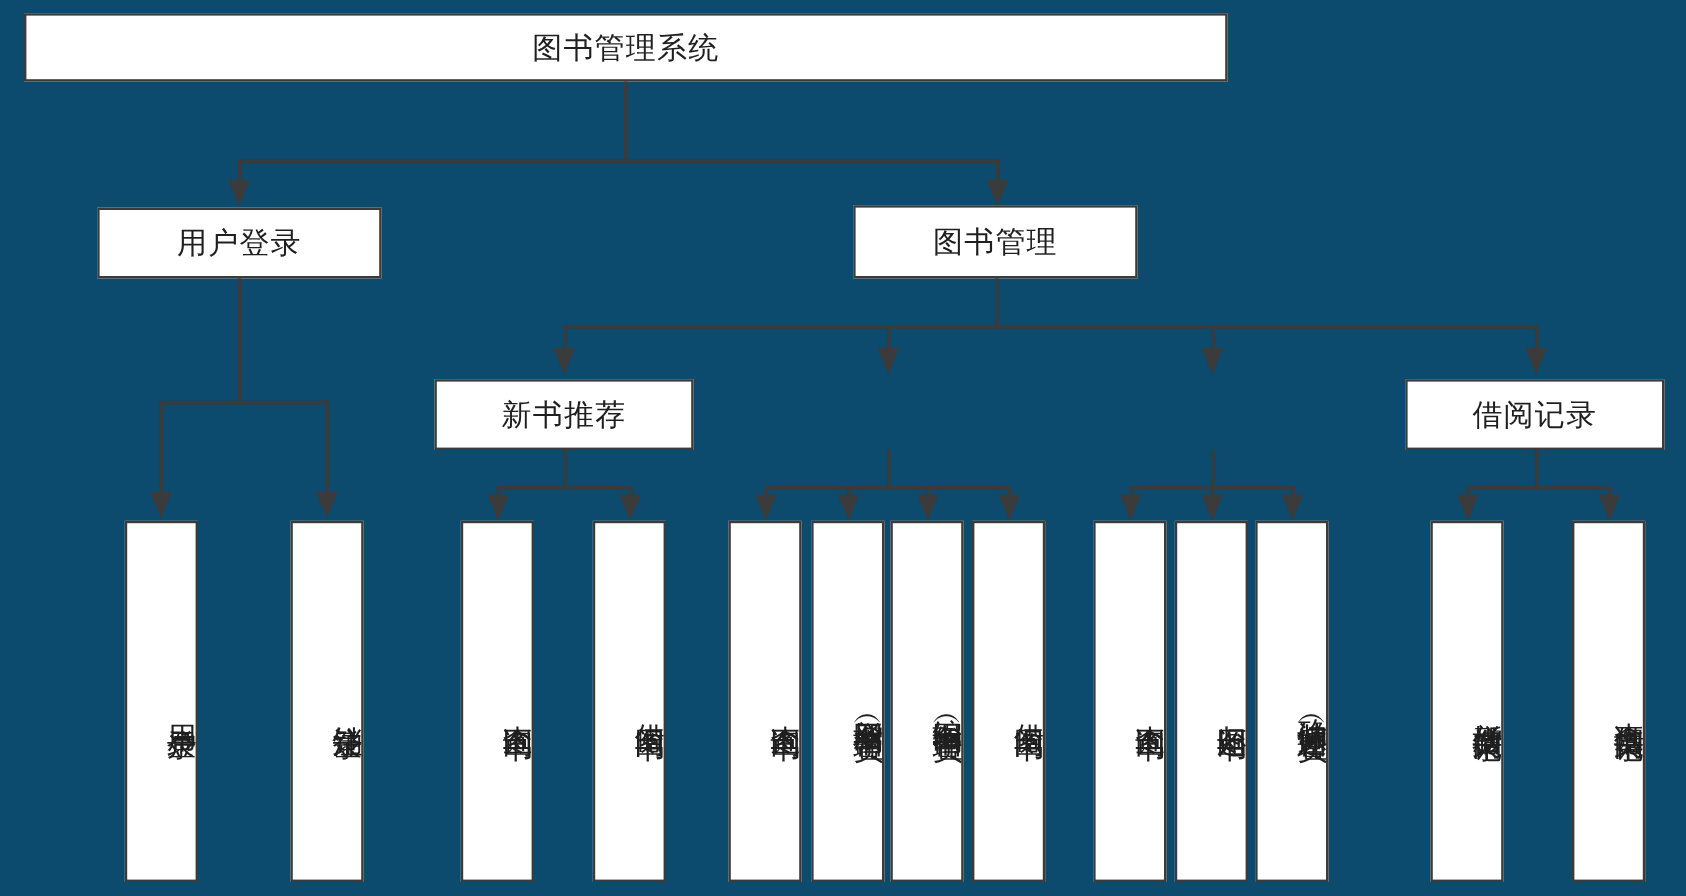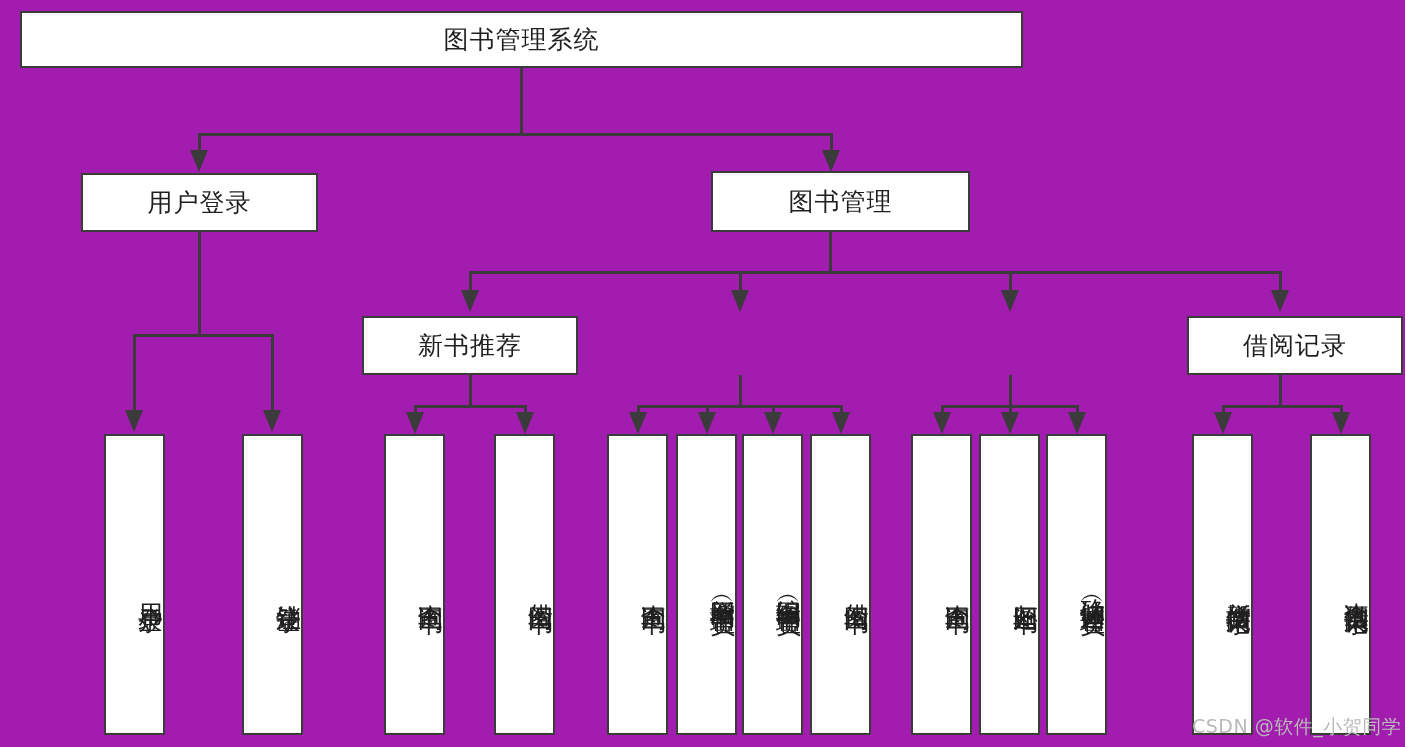--- a/index.html
+++ b/index.html
@@ -7,22 +7,23 @@
     padding: 0;
     background: #ffffff;
   }
   body {
     font-family: "DejaVu Sans", "Liberation Sans", sans-serif;
   }
   #canvas {
     position: relative;
     width: 1405px;
     height: 747px;
-    background: #a21caf;
+    background: #0c4a6e;
     overflow: hidden;
+    font-family: Liberation Serif, serif;
   }
   .node {
     position: absolute;
     box-sizing: border-box;
     border: 2.5px solid #3b3b3b;
     background: #ffffff;
     display: flex;
     align-items: center;
     justify-content: center;
     color: #1f1f1f;
@@ -88,21 +89,21 @@
 
   <div class="vline" style="left:198px; top:133px; height:20px;"></div>
   <div class="arrow" style="left:190px; top:150px;"></div>
   <div class="vline" style="left:830px; top:133px; height:20px;"></div>
   <div class="arrow" style="left:822px; top:150px;"></div>
 
   <div class="node horiz" style="left:81px; top:173px; width:237px; height:59px;">
     <span class="label">用户登录</span>
   </div>
 
-  <div class="node horiz" style="left:711px; top:171px; width:259px; height:61px;text-align:center;">
+  <div class="node horiz" style="left:711px; top:171px; width:237px; height:61px;text-align:center;">
     <span class="label">图书管理</span>
   </div>
 
   <div class="vline" style="left:198px; top:232px; height:104px;"></div>
   <div class="hline" style="left:133px; top:334px; width:140px;"></div>
   <div class="vline" style="left:133px; top:334px; height:80px;"></div>
   <div class="arrow" style="left:125px; top:410px;"></div>
   <div class="vline" style="left:271px; top:334px; height:80px;"></div>
   <div class="arrow" style="left:263px; top:410px;"></div>
 
@@ -117,21 +118,21 @@
 
   <div class="vline" style="left:1009px; top:271px; height:22px;"></div>
   <div class="arrow" style="left:1001px; top:290px;"></div>
 
   <div class="vline" style="left:1279px; top:271px; height:22px;"></div>
   <div class="arrow" style="left:1271px; top:290px;"></div>
 
   <div class="node horiz" style="left:362px; top:316px; width:216px; height:59px;">
     <span class="label">新书推荐</span>
   </div>
-  <div class="node horiz" style="left:1171px; top:316px; width:216px; height:59px;margin-left:16px;">
+  <div class="node horiz" style="left:1171px; top:316px; width:216px; height:59px;">
     <span class="label">借阅记录</span>
   </div>
 
   <div class="vline" style="left:469px; top:375px; height:32px;"></div>
   <div class="hline" style="left:414px; top:405px; width:112px;"></div>
   <div class="vline" style="left:414px; top:405px; height:12px;"></div>
   <div class="arrow" style="left:406px; top:412px;"></div>
   <div class="vline" style="left:524px; top:405px; height:12px;"></div>
   <div class="arrow" style="left:516px; top:412px;"></div>
 
@@ -199,15 +200,14 @@
     <span class="label">确认归还（管理员）</span>
   </div>
 
   <div class="node vert" style="left:1192px; top:434px; width:61px; height:301px;">
     <span class="label">新增借阅记录</span>
   </div>
   <div class="node vert" style="left:1310px; top:434px; width:61px; height:301px;">
     <span class="label">查询借阅记录</span>
   </div>
 
-  <div class="watermark" style="left:1192px; top:714px;">CSDN @软件_小贺同学</div>
 
 </div>
 
 </body></html>

